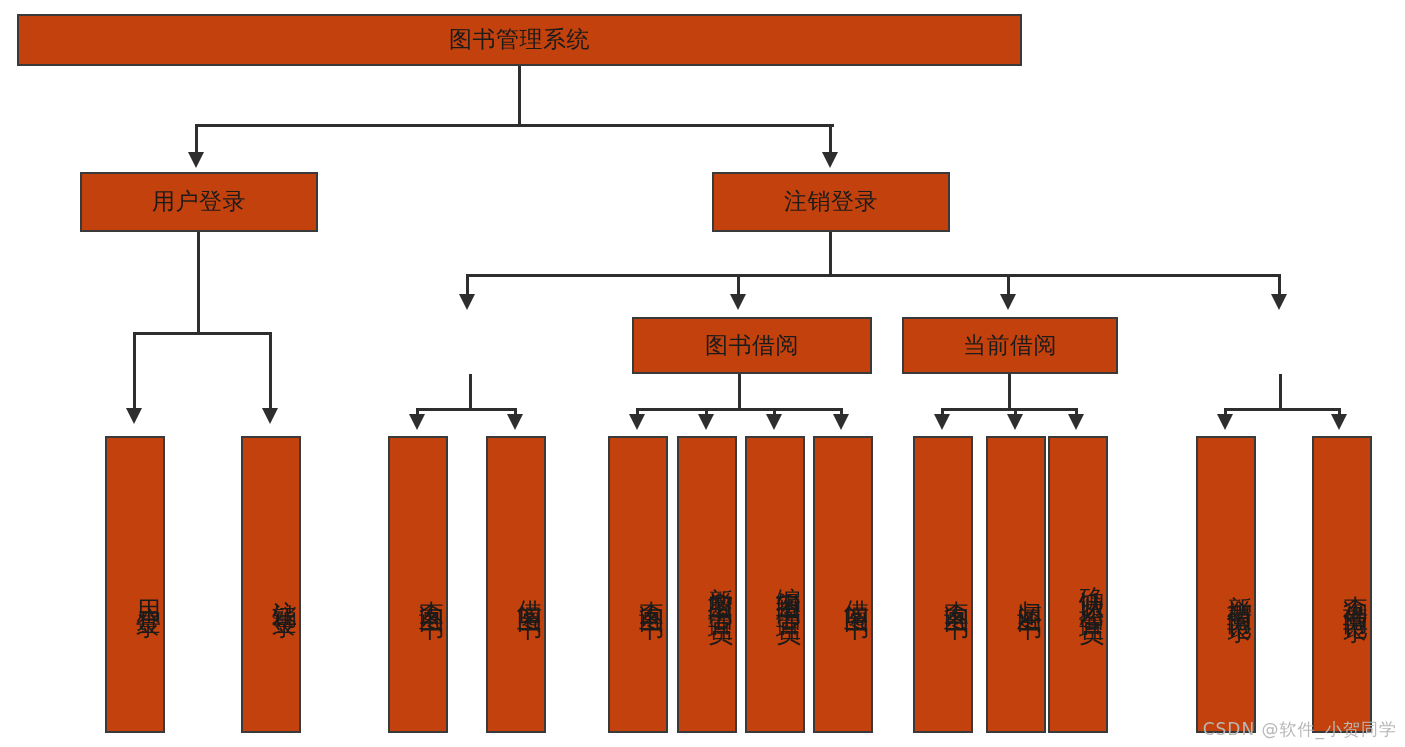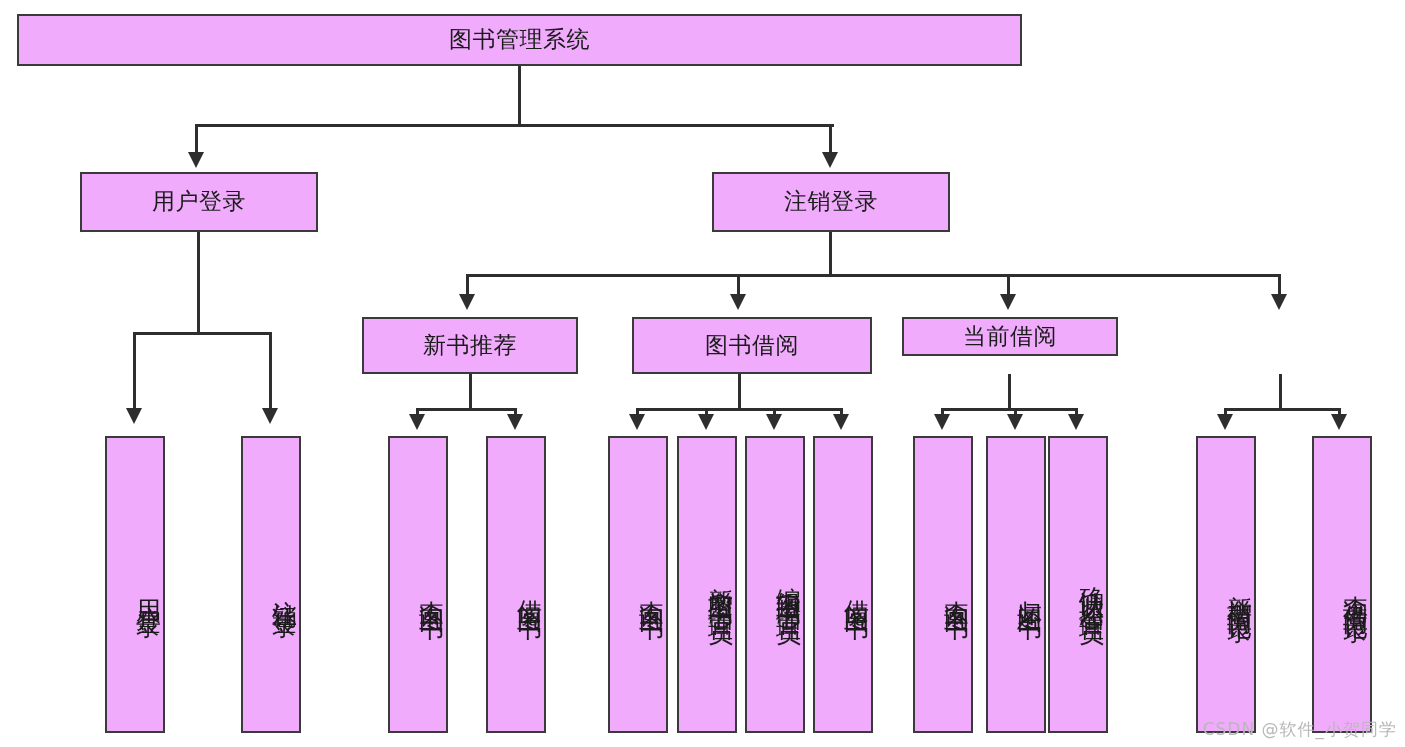--- a/index.html
+++ b/index.html
@@ -14,21 +14,21 @@
     position: relative;
     width: 1405px;
     height: 747px;
     background: #ffffff;
     overflow: hidden;
   }
   .node {
     position: absolute;
     box-sizing: border-box;
     border: 2.5px solid #3a3a3a;
-    background: #f0abfc;
+    background: #c2410c;
     display: flex;
     align-items: center;
     justify-content: center;
     color: #1b1b1b;
     line-height: 1.18;
   }
   .node.horiz {
     font-size: 23px;
     letter-spacing: 0.5px;
     text-align: center;
@@ -107,27 +107,24 @@
   <div class="conn h" style="left:466px; top:274px; width:815px; height:3px;"></div>
   <div class="conn v" style="left:466px; top:274px; width:3px; height:22px;"></div>
   <div class="arrow" style="left:459px; top:294px;"></div>
   <div class="conn v" style="left:737px; top:274px; width:3px; height:22px;"></div>
   <div class="arrow" style="left:730px; top:294px;"></div>
   <div class="conn v" style="left:1007px; top:274px; width:3px; height:22px;"></div>
   <div class="arrow" style="left:1000px; top:294px;"></div>
   <div class="conn v" style="left:1278px; top:274px; width:3px; height:22px;"></div>
   <div class="arrow" style="left:1271px; top:294px;"></div>
 
-  <div class="node horiz" style="left:362px; top:317px; width:216px; height:57px;">
-    <span>新书推荐</span>
-  </div>
   <div class="node horiz" style="left:632px; top:317px; width:240px; height:57px;">
     <span>图书借阅</span>
   </div>
-  <div class="node horiz" style="left:902px; top:317px; width:216px; height:39px;">
+  <div class="node horiz" style="left:902px; top:317px; width:216px; height:57px;">
     <span>当前借阅</span>
   </div>
 
   <div class="conn v" style="left:469px; top:374px; width:3px; height:36px;"></div>
   <div class="conn h" style="left:416px; top:408px; width:101px; height:3px;"></div>
   <div class="conn v" style="left:416px; top:408px; width:3px; height:8px;"></div>
   <div class="arrow" style="left:409px; top:414px;"></div>
   <div class="conn v" style="left:514px; top:408px; width:3px; height:8px;"></div>
   <div class="arrow" style="left:507px; top:414px;"></div>
 

